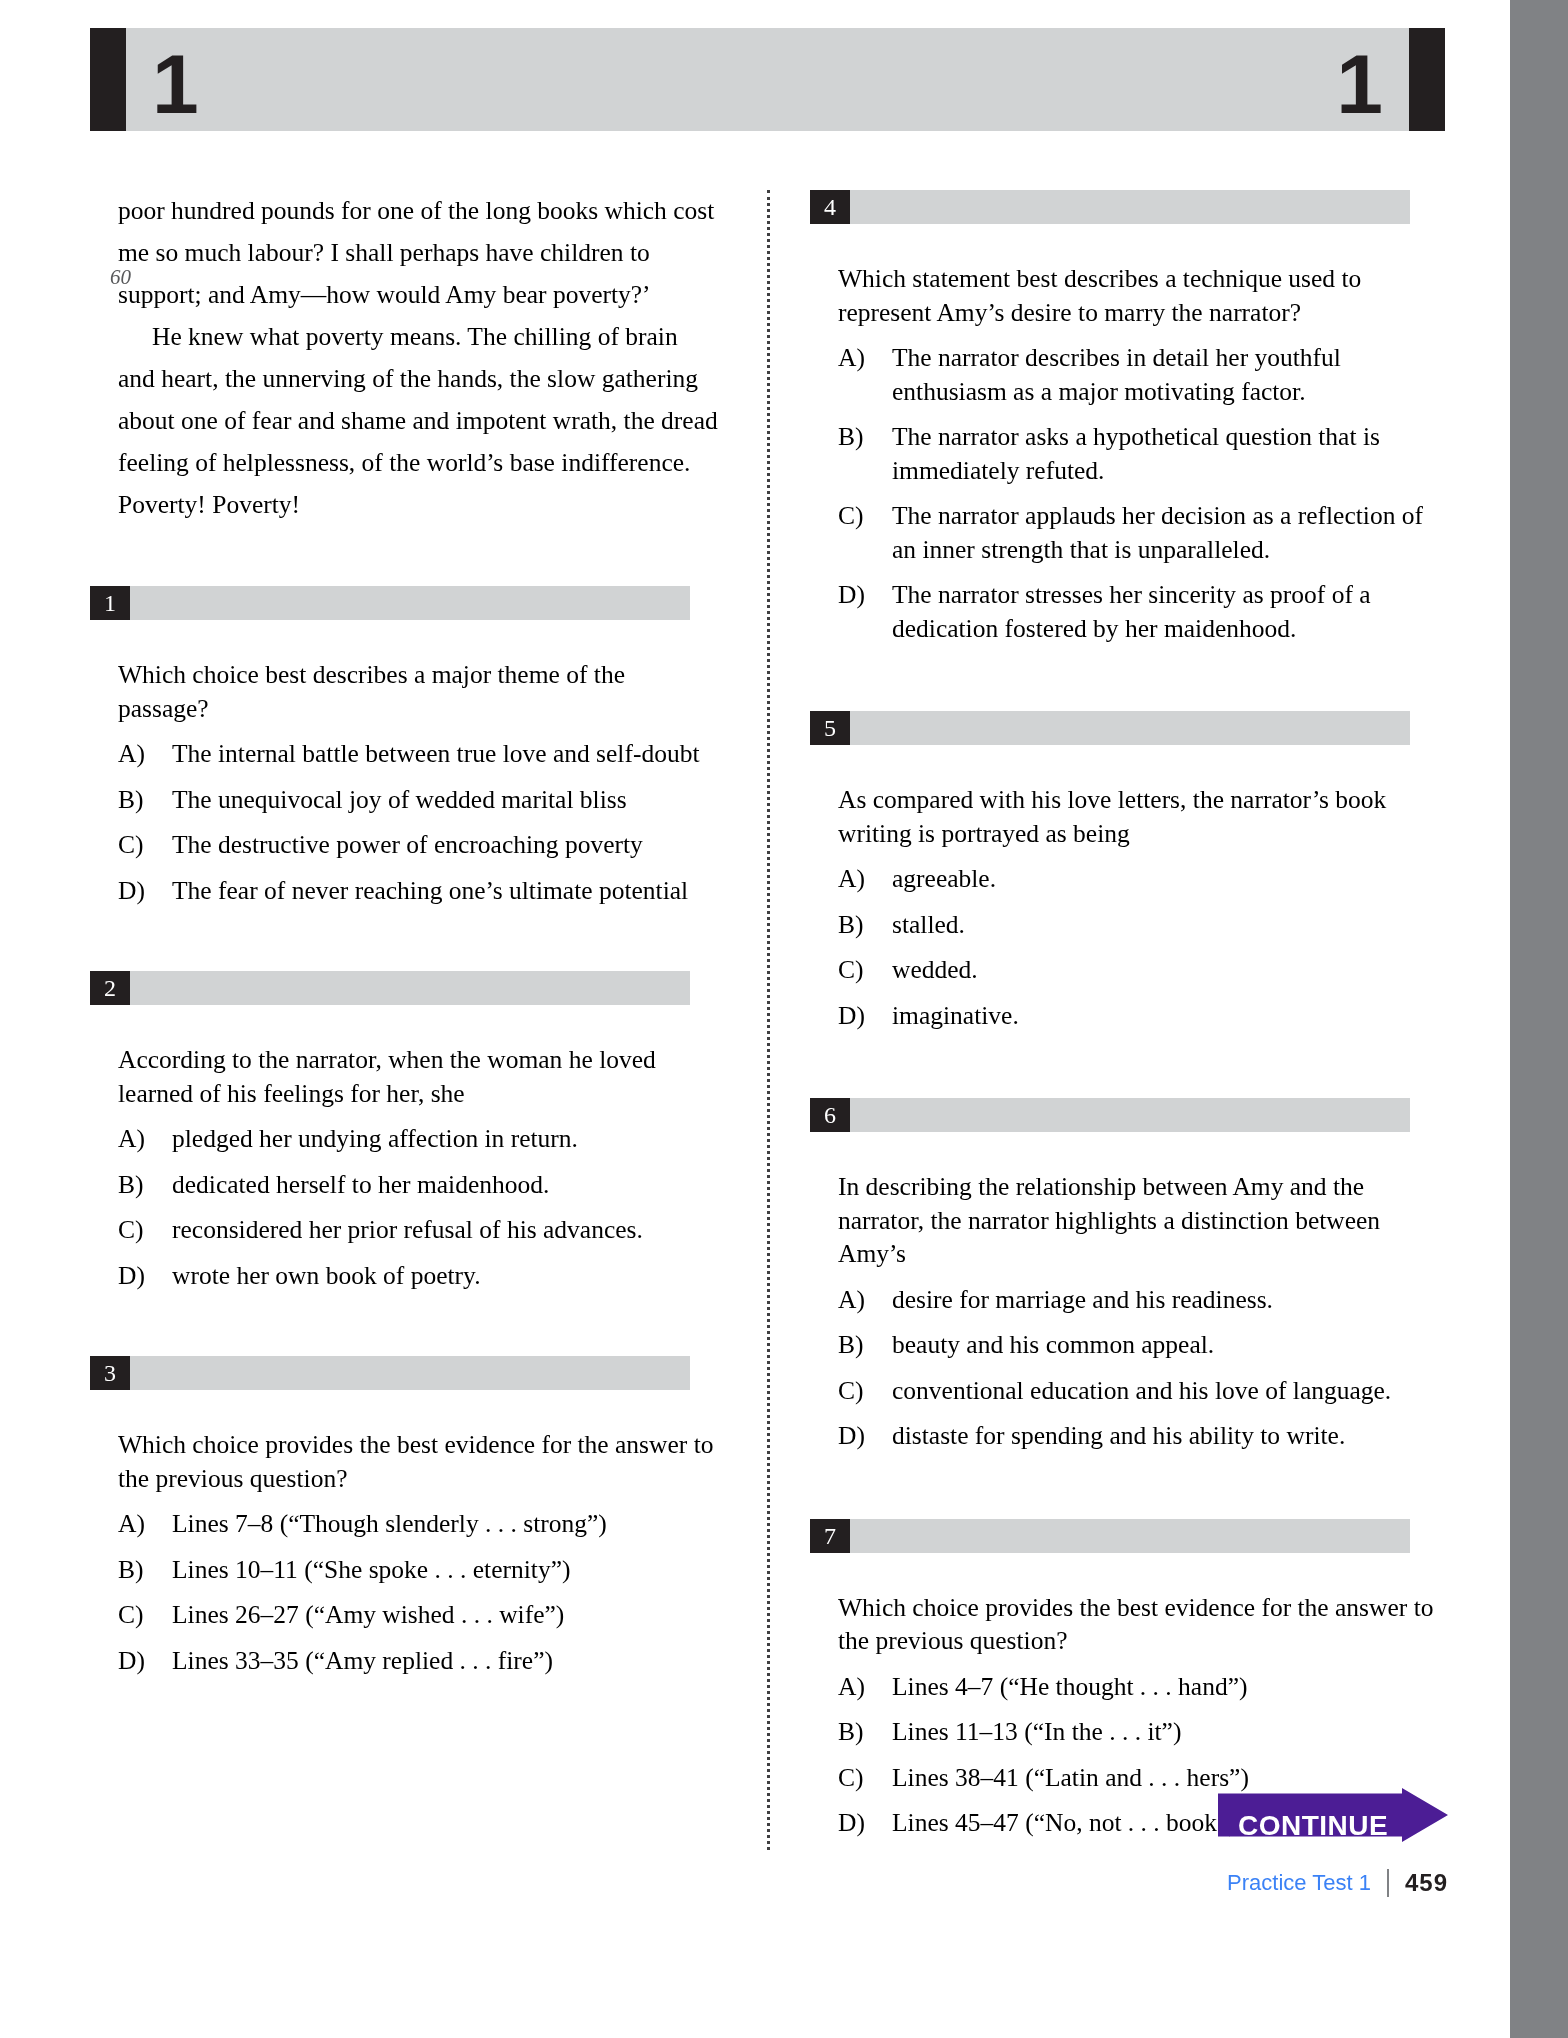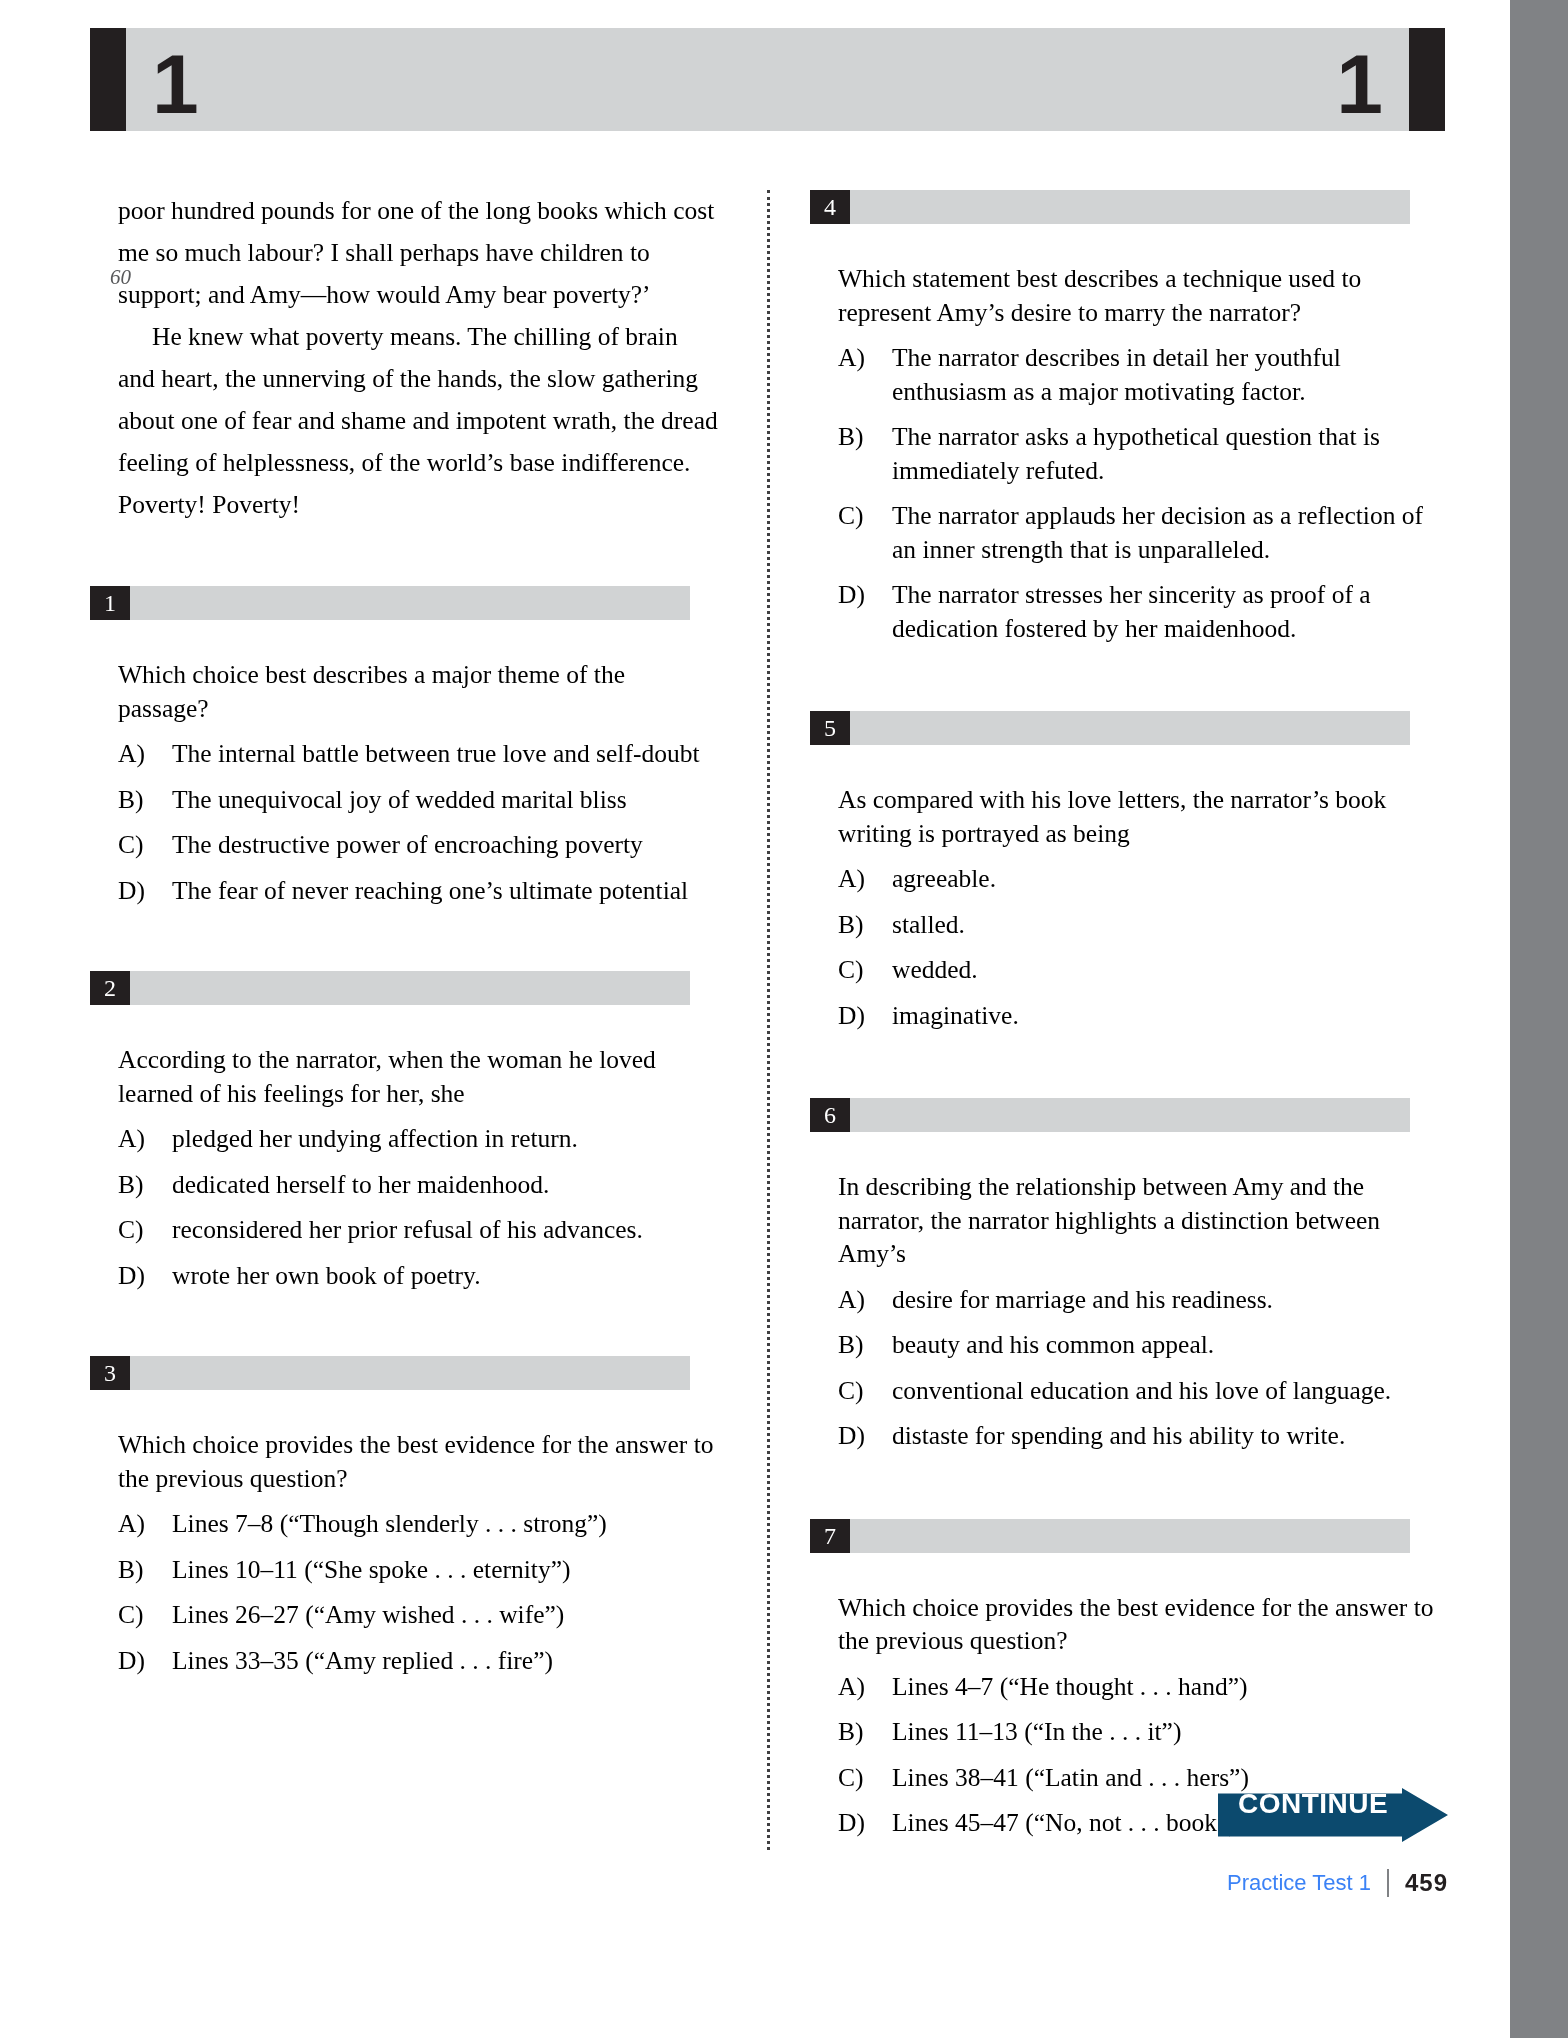--- a/index.html
+++ b/index.html
@@ -166,24 +166,24 @@
     top: 1788px;
     width: 230px;
     height: 54px;
   }
   .continue-arrow {
     position: absolute;
     left: 0;
     top: 0;
     width: 230px;
     height: 54px;
-    background: #0c4a6e;
+    background: #4c1d95;
     clip-path: polygon(0 10%, 80% 10%, 80% 0, 100% 50%, 80% 100%, 80% 90%, 0 90%);
     display: flex;
-    align-items: flex-start;
+    align-items: flex-end;
   }
   .continue-label {
     font-family: "Liberation Sans", "DejaVu Sans", sans-serif;
     font-weight: bold;
     font-size: 28px;
     letter-spacing: 0.5px;
     color: #ffffff;
     padding-left: 20px;
   }
 

